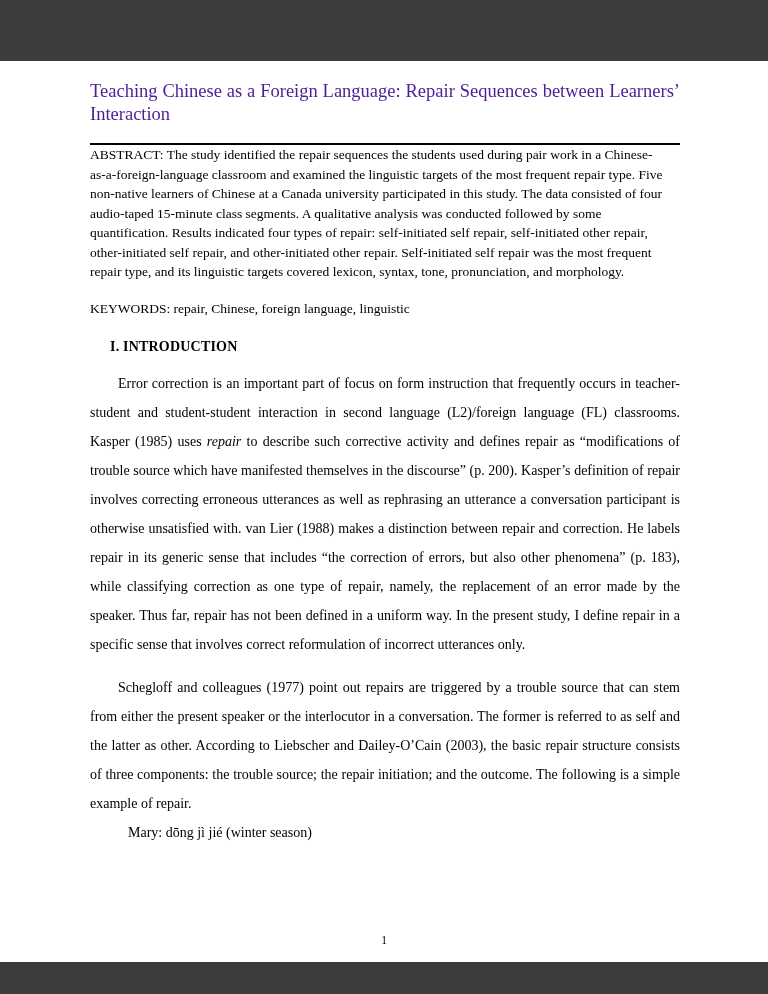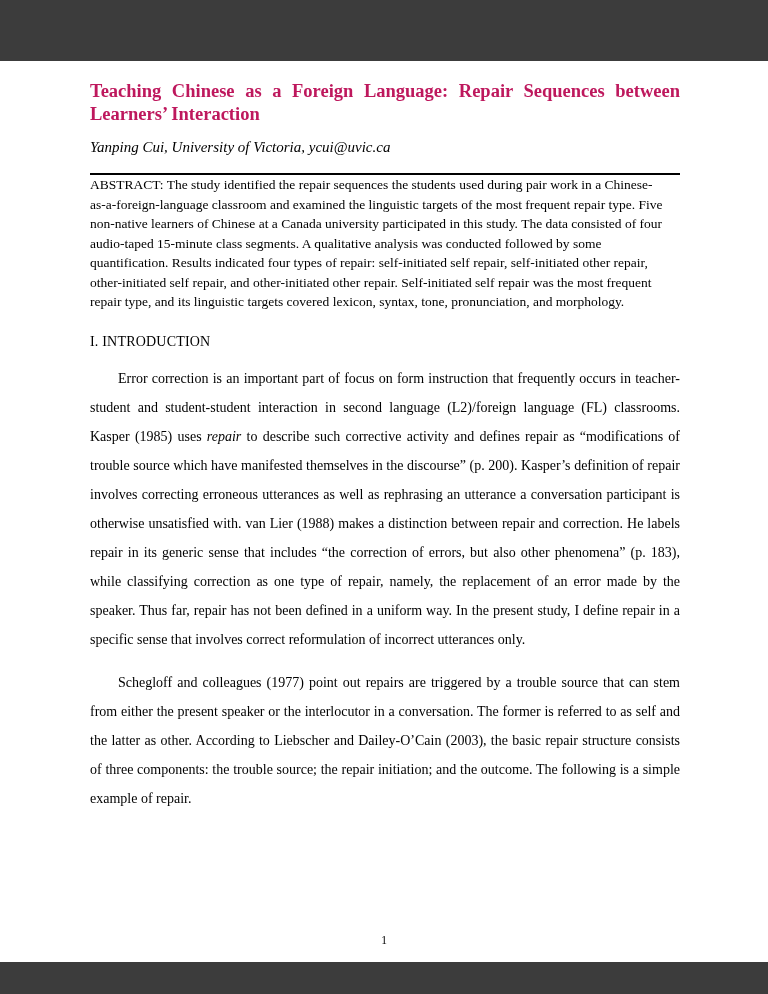--- a/index.html
+++ b/index.html
@@ -22,23 +22,23 @@
     top: 61px;
     left: 0;
     width: 768px;
     height: 901px;
     background: #ffffff;
     padding: 19px 88px 0 90px;
   }
   .title {
     font-size: 18.5px;
     line-height: 23px;
-    font-weight: bold;
+    font-weight: normal;
     text-align: justify;
-    color: #be185d;
+    color: #4c1d95;
   }
   .author {
     margin-top: 13px;
     font-size: 15px;
     font-style: italic;
   }
   .rule {
     margin-top: 17px;
     border: none;
     border-top: 2.5px solid #000;
@@ -50,22 +50,23 @@
     text-align: left;
     padding-right: 14px;
   }
   .keywords {
     margin-top: 19px;
     font-size: 13.5px;
   }
   .section-heading {
     margin-top: 22px;
     font-size: 14px;
-    font-weight: normal;
+    font-weight: bold;
     letter-spacing: 0.2px;
+    margin-left: 20px;
   }
   .body-para {
     margin-top: 14px;
     font-size: 14px;
     line-height: 29px;
     text-align: justify;
     text-indent: 28px;
   }
   .body-para em {
     font-style: italic;
@@ -85,30 +86,31 @@
   }
 </style>
 </head>
 <body>
 
 <div class="viewport">
   <div class="page">
 
     <h1 class="title">Teaching Chinese as a Foreign Language: Repair Sequences between Learners’ Interaction</h1>
 
-    <p class="author">Yanping Cui, University of Victoria, ycui@uvic.ca</p>
 
     <hr class="rule">
 
     <p class="abstract">ABSTRACT: The study identified the repair sequences the students used during pair work in a Chinese-as-a-foreign-language classroom and examined the linguistic targets of the most frequent repair type. Five non-native learners of Chinese at a Canada university participated in this study. The data consisted of four audio-taped 15-minute class segments. A qualitative analysis was conducted followed by some quantification. Results indicated four types of repair: self-initiated self repair, self-initiated other repair, other-initiated self repair, and other-initiated other repair. Self-initiated self repair was the most frequent repair type, and its linguistic targets covered lexicon, syntax, tone, pronunciation, and morphology.</p>
 
+    <p class="keywords">KEYWORDS: repair, Chinese, foreign language, linguistic</p>
 
     <h2 class="section-heading">I. INTRODUCTION</h2>
 
     <p class="body-para"><span>Error correction is an important part of focus on form instruction that frequently occurs in teacher-student and student-student interaction in second language (L2)/foreign language (FL) classrooms. Kasper (1985) uses </span><em>repair</em><span> to describe such corrective activity and defines repair as “modifications of trouble source which have manifested themselves in the discourse” (p. 200). Kasper’s definition of repair involves correcting erroneous utterances as well as rephrasing an utterance a conversation participant is otherwise unsatisfied with. van Lier (1988) makes a distinction between repair and correction. He labels repair in its generic sense that includes “the correction of errors, but also other phenomena” (p. 183), while classifying correction as one type of repair, namely, the replacement of an error made by the speaker. Thus far, repair has not been defined in a uniform way. In the present study, I define repair in a specific sense that involves correct reformulation of incorrect utterances only.</span></p>
 
     <p class="body-para">Schegloff and colleagues (1977) point out repairs are triggered by a trouble source that can stem from either the present speaker or the interlocutor in a conversation. The former is referred to as self and the latter as other. According to Liebscher and Dailey-O’Cain (2003), the basic repair structure consists of three components: the trouble source; the repair initiation; and the outcome. The following is a simple example of repair.</p>
 
+    <p class="example-line">Mary: dōng jì jié (winter season)</p>
 
     <div class="page-number">1</div>
 
   </div>
 </div>
 
 </body></html>

